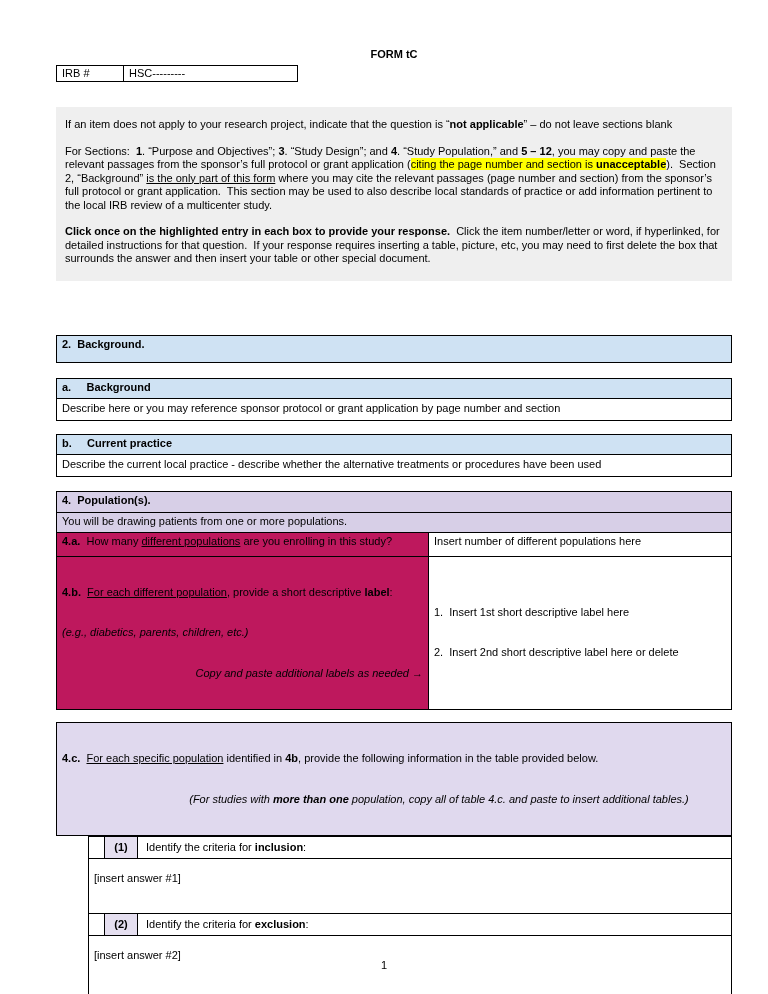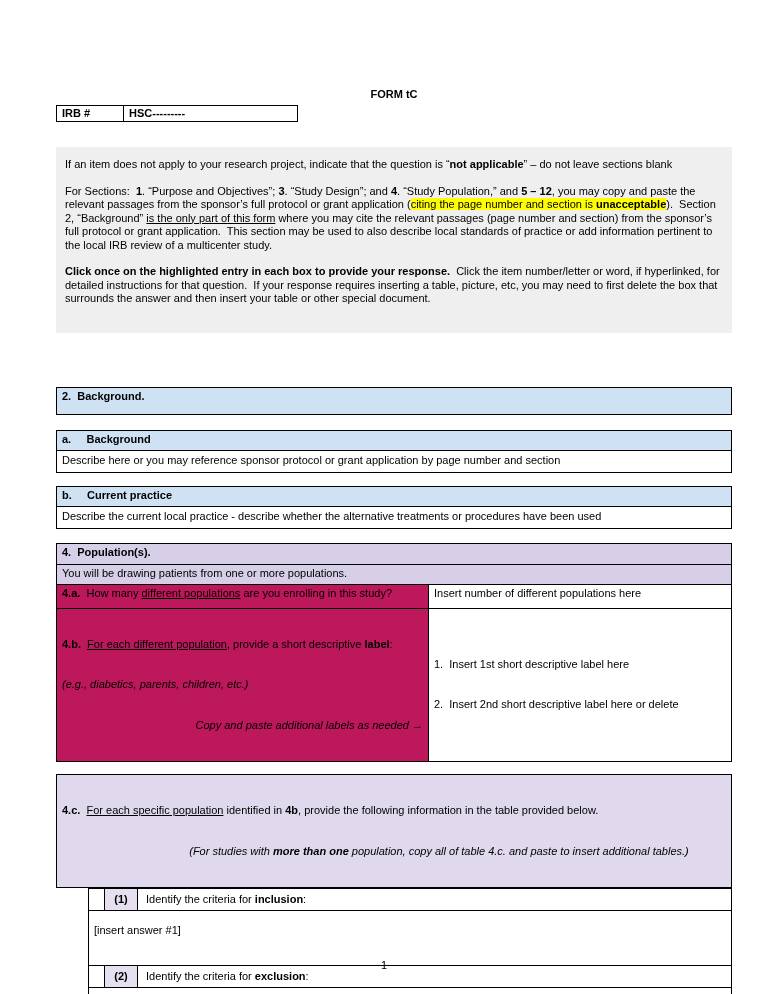--- a/index.html
+++ b/index.html
@@ -15,31 +15,31 @@
     line-height: 13.5px;
     color: #000;
     padding: 48px 36px 24px 56px;
     overflow: hidden;
   }
   .b  { font-weight: bold; }
   .u  { text-decoration: underline; }
   .i  { font-style: italic; }
   .hl { background: #ffff00; }
 
-  .form-code { text-align: center; font-weight: bold; margin-top: 40px; }
+  .form-code { text-align: center; font-weight: bold; }
 
   .irb-table { border-collapse: collapse; width: 242px; margin-top: 3px; }
-  .irb-table td { border: 1px solid #000; padding: 1px 5px; height: 15px; font-weight: bold; white-space: pre-wrap; vertical-align: middle; }
+  .irb-table td { border: 1px solid #000; padding: 1px 5px; height: 15px; font-weight: normal; white-space: pre-wrap; vertical-align: middle; }
   .irb-table .irb-label { width: 67px; }
 
   .doc-title { text-align: center; font-weight: bold; margin-top: 17px; }
 
   .instructions { background: #efefef; margin-top: 25px; padding: 11px 9px; }
   .instructions p { margin: 0 0 13px 0; white-space: pre-wrap; }
-  .instructions p:last-child { margin-bottom: 16px; }
+  .instructions p:last-child { margin-bottom: 4px; }
 
   table.tbl { border-collapse: collapse; width: 100%; table-layout: fixed; }
   table.tbl td { border: 1px solid #000; padding: 2px 5px; vertical-align: top; white-space: pre-wrap; }
 
   .sec2 { margin-top: 54px; }
   .sec2 td { background: #cfe2f3; font-weight: bold; height: 27px; vertical-align: middle; }
 
   .seca { margin-top: 15px; }
   .secb { margin-top: 13px; }
   .hdr-blue { background: #cfe2f3; font-weight: bold; height: 20px; }

